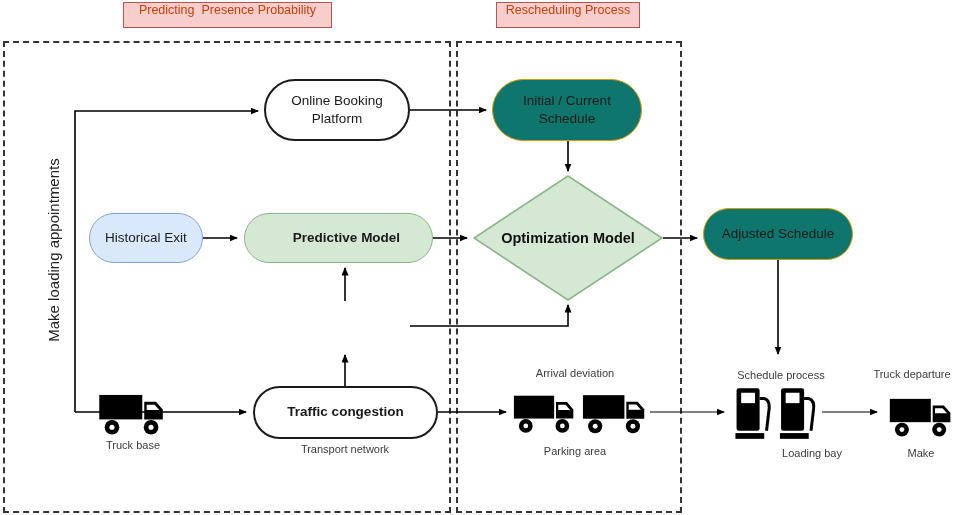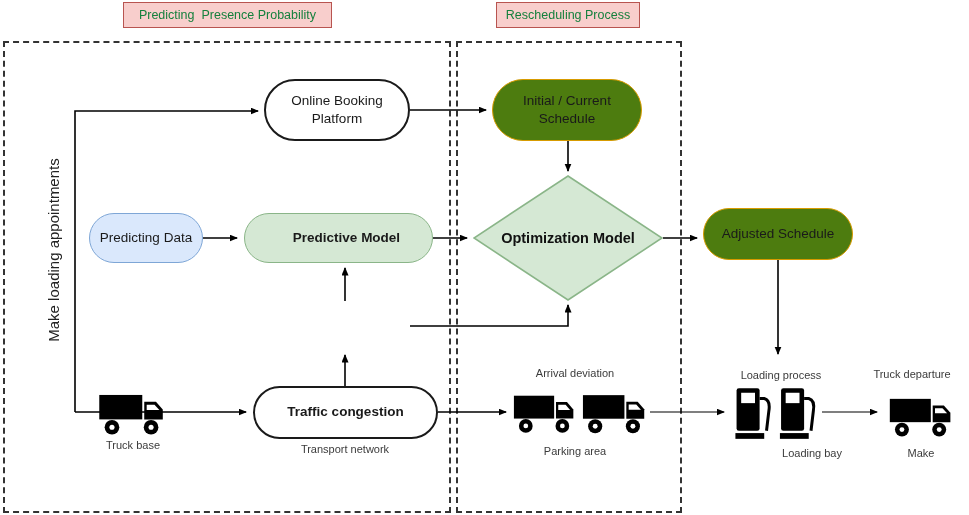--- a/index.html
+++ b/index.html
@@ -2,33 +2,33 @@
 <html><head>
 <meta charset="utf-8">
 <style>
   html,body{margin:0;padding:0;background:#fff;}
   .canvas{
     position:relative;width:969px;height:515px;background:#fff;overflow:hidden;
     font-family:"Liberation Sans",sans-serif;color:#1a1a1a;
   }
   .dashed-box{position:absolute;border:2px dashed #333;background:transparent;}
   .section-title{
-    position:absolute;display:flex;align-items:center;justify-content:center;
-    background:#f8cecc;border:1.5px solid #b85450;font-size:12.5px;color:#15803d;
+    position:absolute;display:flex;align-items:flex-start;justify-content:center;
+    background:#f8cecc;border:1.5px solid #b85450;font-size:12.5px;color:#c2410c;
     white-space:pre;box-sizing:border-box;
   }
   .node{
     position:absolute;display:flex;align-items:center;justify-content:center;
     text-align:center;font-size:13.5px;line-height:1.35;box-sizing:border-box;
     padding:2px 6px;z-index:2;border-radius:31px;
   }
   .node.plain{background:#ffffff;border:2px solid #1a1a1a;}
   .node.blue{background:#dae8fc;border:1.5px solid #7ea6d6;}
   .node.green{background:#d5e8d4;border:1.5px solid #8ab588;font-weight:bold;}
-  .node.orange{background:#4d7c0f;border:1.5px solid #d79b00;}
+  .node.orange{background:#0f766e;border:1.5px solid #d79b00;}
   .diamond-wrap{position:absolute;z-index:2;}
   .diamond-label{
     position:absolute;left:0;top:0;width:100%;height:100%;
     display:flex;align-items:center;justify-content:center;
     font-weight:bold;font-size:14.5px;color:#111;
   }
   .caption{
     position:absolute;transform:translateX(-50%);white-space:nowrap;
     font-size:11px;color:#3b3b3b;z-index:2;
   }
@@ -58,21 +58,21 @@
 
   <div class="node plain" style="left:264px;top:79px;width:146px;height:62px;">
     <span>Online Booking Platform</span>
   </div>
 
   <div class="node orange" style="left:492px;top:79px;width:150px;height:62px;">
     <span>Initial / Current Schedule</span>
   </div>
 
   <div class="node blue" style="left:89px;top:213px;width:114px;height:50px;">
-    <span>Predicting Data</span>
+    <span>Historical Exit</span>
   </div>
 
   <div class="node green" style="left:244px;top:213px;width:189px;height:50px;padding-left:22px;">
     <span>Predictive Model</span>
   </div>
 
 
   <div class="node plain" style="left:253px;top:386px;width:185px;height:53px;font-weight:bold;">
     <span>Traffic congestion</span>
   </div>
@@ -149,21 +149,21 @@
         <circle cx="14" cy="35" r="2.6" fill="#fff"></circle>
       <circle cx="54" cy="35" r="7.5" fill="#000"></circle>
         <circle cx="54" cy="35" r="2.6" fill="#fff"></circle>
     </svg>
   </div>
 
   <div class="caption" style="left:133px;top:439px;">Truck base</div>
   <div class="caption" style="left:345px;top:443px;">Transport network</div>
   <div class="caption" style="left:575px;top:367px;">Arrival deviation</div>
   <div class="caption" style="left:575px;top:445px;">Parking area</div>
-  <div class="caption" style="left:781px;top:369px;">Loading process</div>
+  <div class="caption" style="left:781px;top:369px;">Schedule process</div>
   <div class="caption" style="left:812px;top:447px;">Loading bay</div>
   <div class="caption" style="left:912px;top:368px;">Truck departure</div>
   <div class="caption" style="left:921px;top:447px;">Make</div>
 
   <svg class="connectors" width="969" height="515" viewBox="0 0 969 515">
     <defs>
       <marker id="arr" markerWidth="10" markerHeight="9" refX="7.5" refY="3.5" orient="auto" markerUnits="userSpaceOnUse">
         <path d="M0,0 L8.5,3.5 L0,7 Z" fill="#000"></path>
       </marker>
     </defs>

